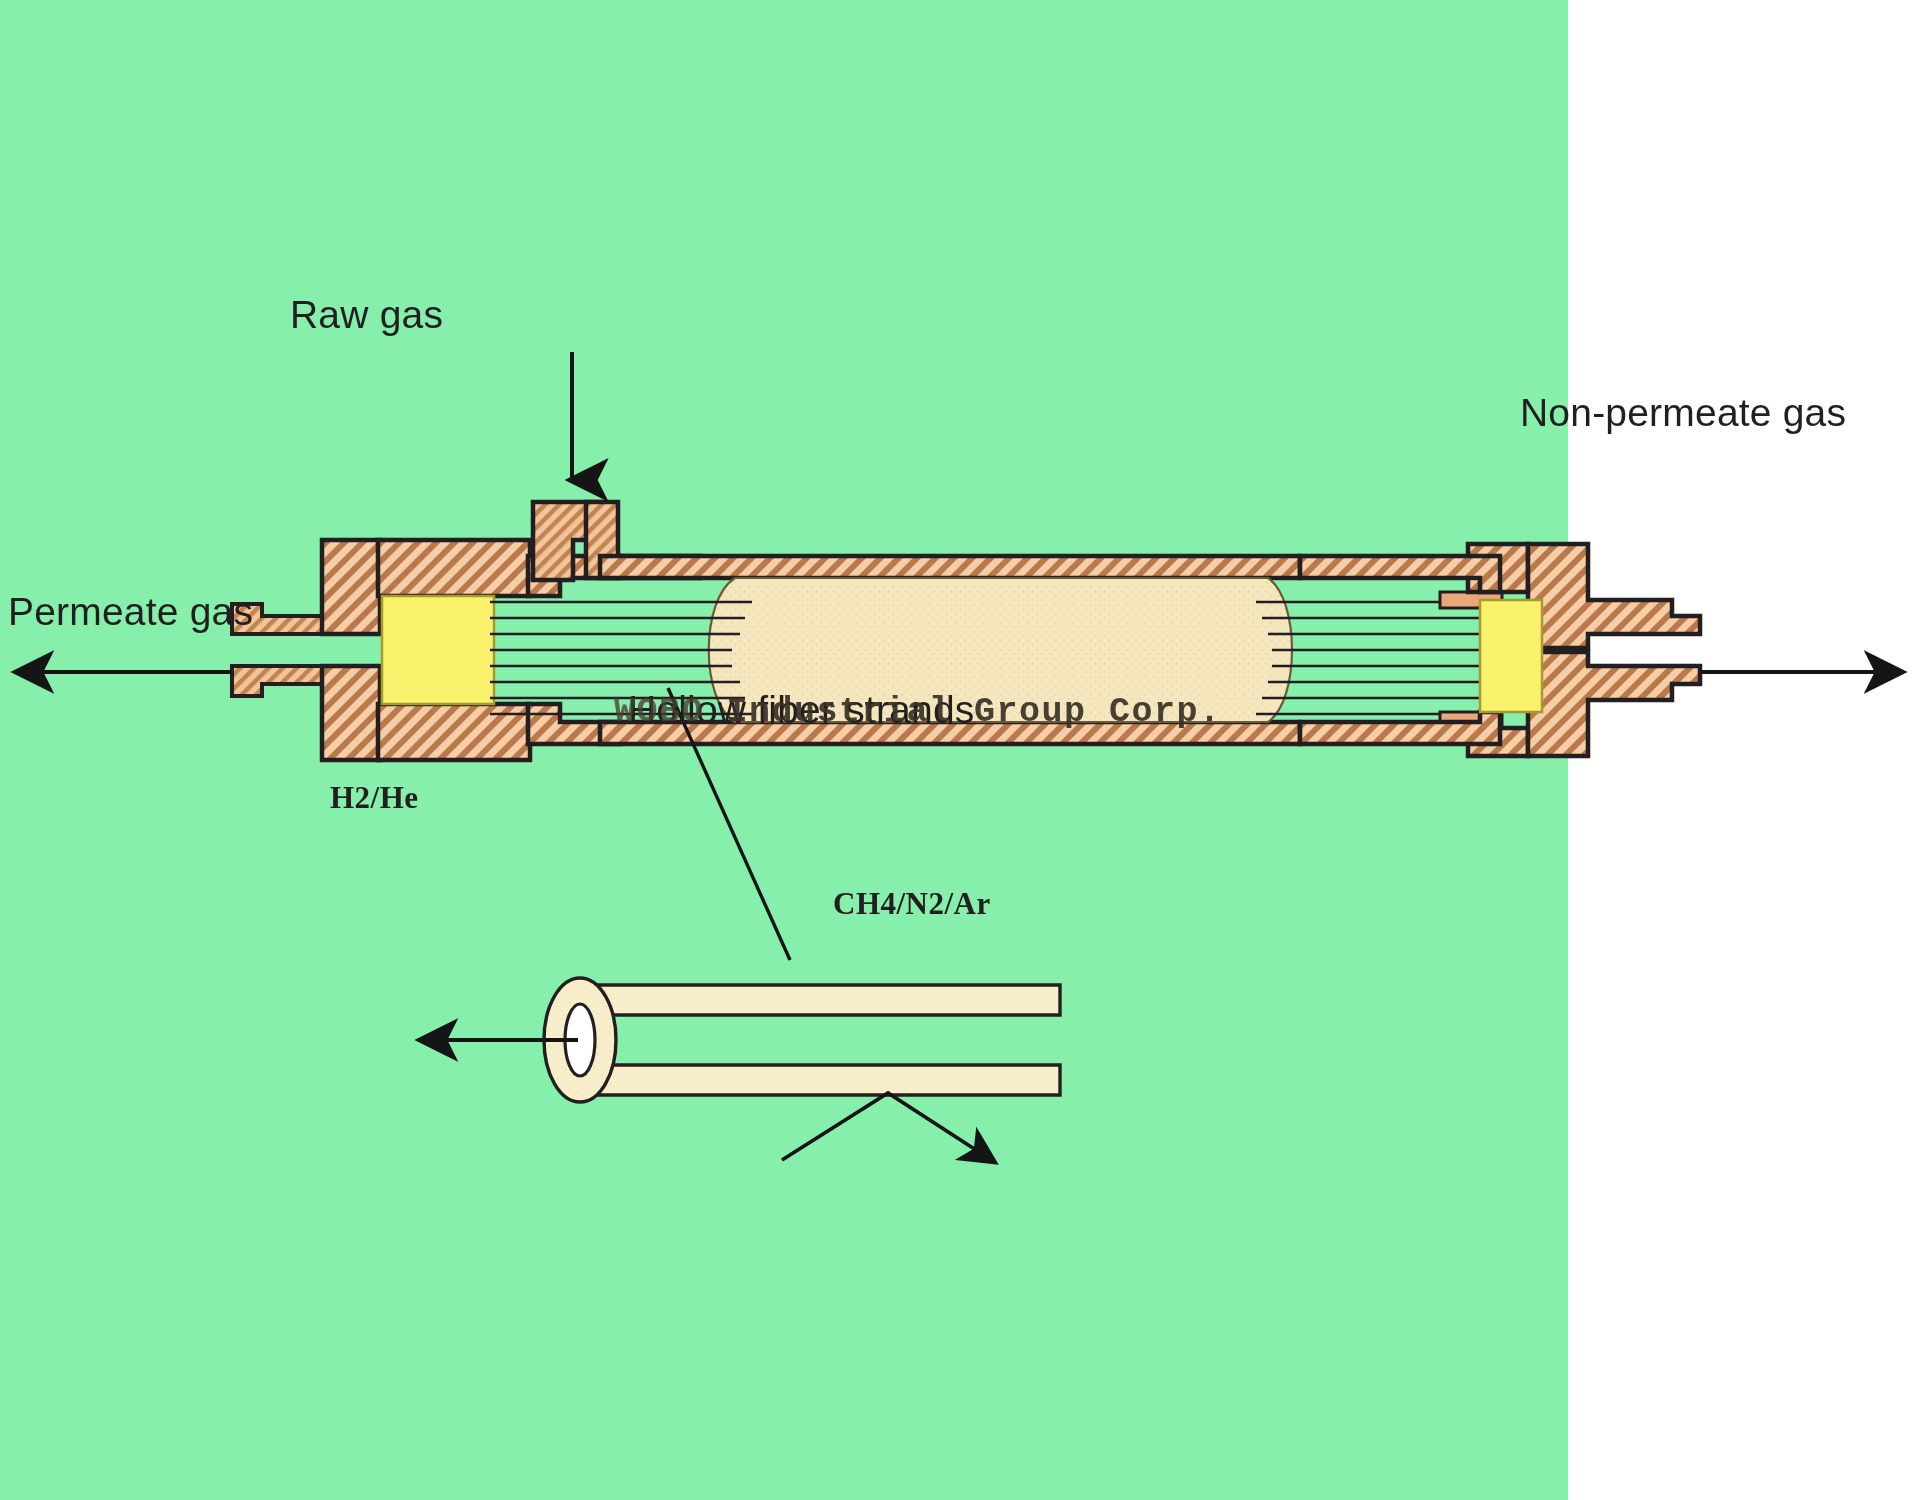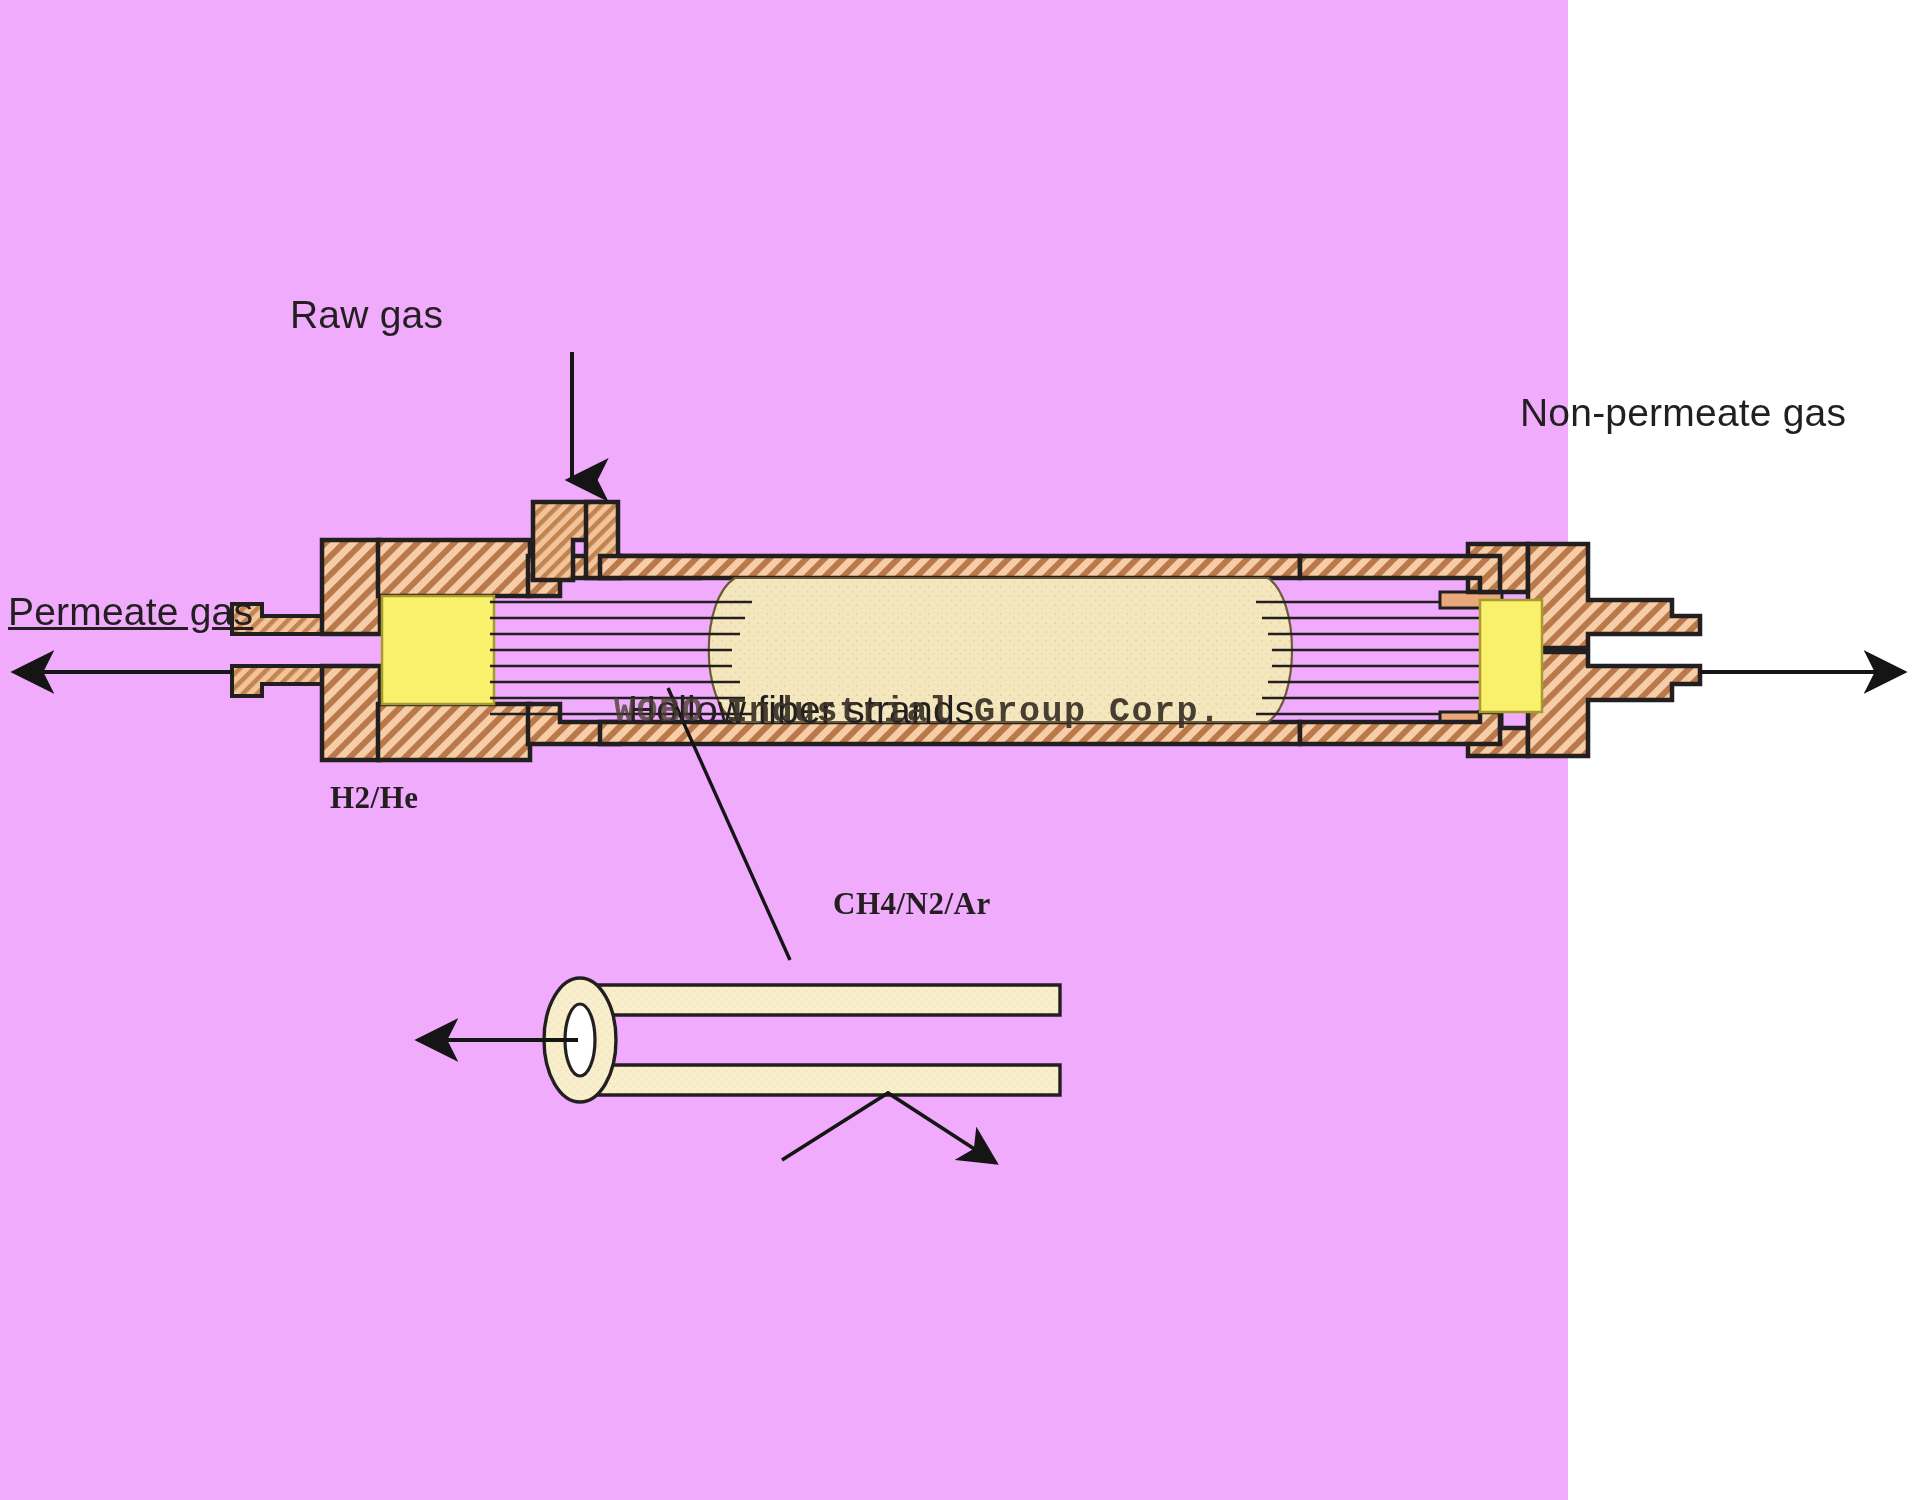--- a/index.html
+++ b/index.html
@@ -11,21 +11,21 @@
   body {
     width: 1920px;
     height: 1500px;
     font-family: "Liberation Sans", sans-serif;
     overflow: hidden;
   }
   #stage {
     position: relative;
     width: 1568px;
     height: 1500px;
-    background: #f0abfc;
+    background: #86efac;
   }
   svg#diagram {
     position: absolute;
     left: 0;
     top: 0;
     width: 1920px;
     height: 1500px;
     display: block;
   }
   .lbl {
@@ -197,21 +197,21 @@
       <ellipse cx="580" cy="1040" rx="15" ry="36" fill="#ffffff" stroke="#231f20" stroke-width="3.2"></ellipse>
 
       <line x1="578" y1="1040" x2="418" y2="1040" stroke="#151515" stroke-width="4" marker-end="url(#arrowEnd)"></line>
 
       <polyline points="782,1160 888,1093 996,1163" fill="none" stroke="#151515" stroke-width="3.6" marker-end="url(#arrowEnd)"></polyline>
     </g>
   </svg>
 
   <div class="lbl lbl-sans" style="left:290px; top:295px;">Raw gas</div>
 
-  <div class="lbl lbl-sans" style="left:8px; top:592px;text-decoration:underline;">Permeate gas</div>
+  <div class="lbl lbl-sans" style="left:8px; top:592px;">Permeate gas</div>
 
   <div class="lbl lbl-sans" style="left:628px; top:690px;">Hollow fiber strands</div>
 
   <div class="lbl lbl-sans" style="left:1520px; top:393px;">Non-permeate gas</div>
 
   <div class="lbl lbl-serif" style="left:330px; top:782px;text-align:right;">H2/He</div>
 
   <div class="lbl lbl-serif" style="left:833px; top:888px;">CH4/N2/Ar</div>
 
   <div class="watermark" style="left:524px; top:652px;">

